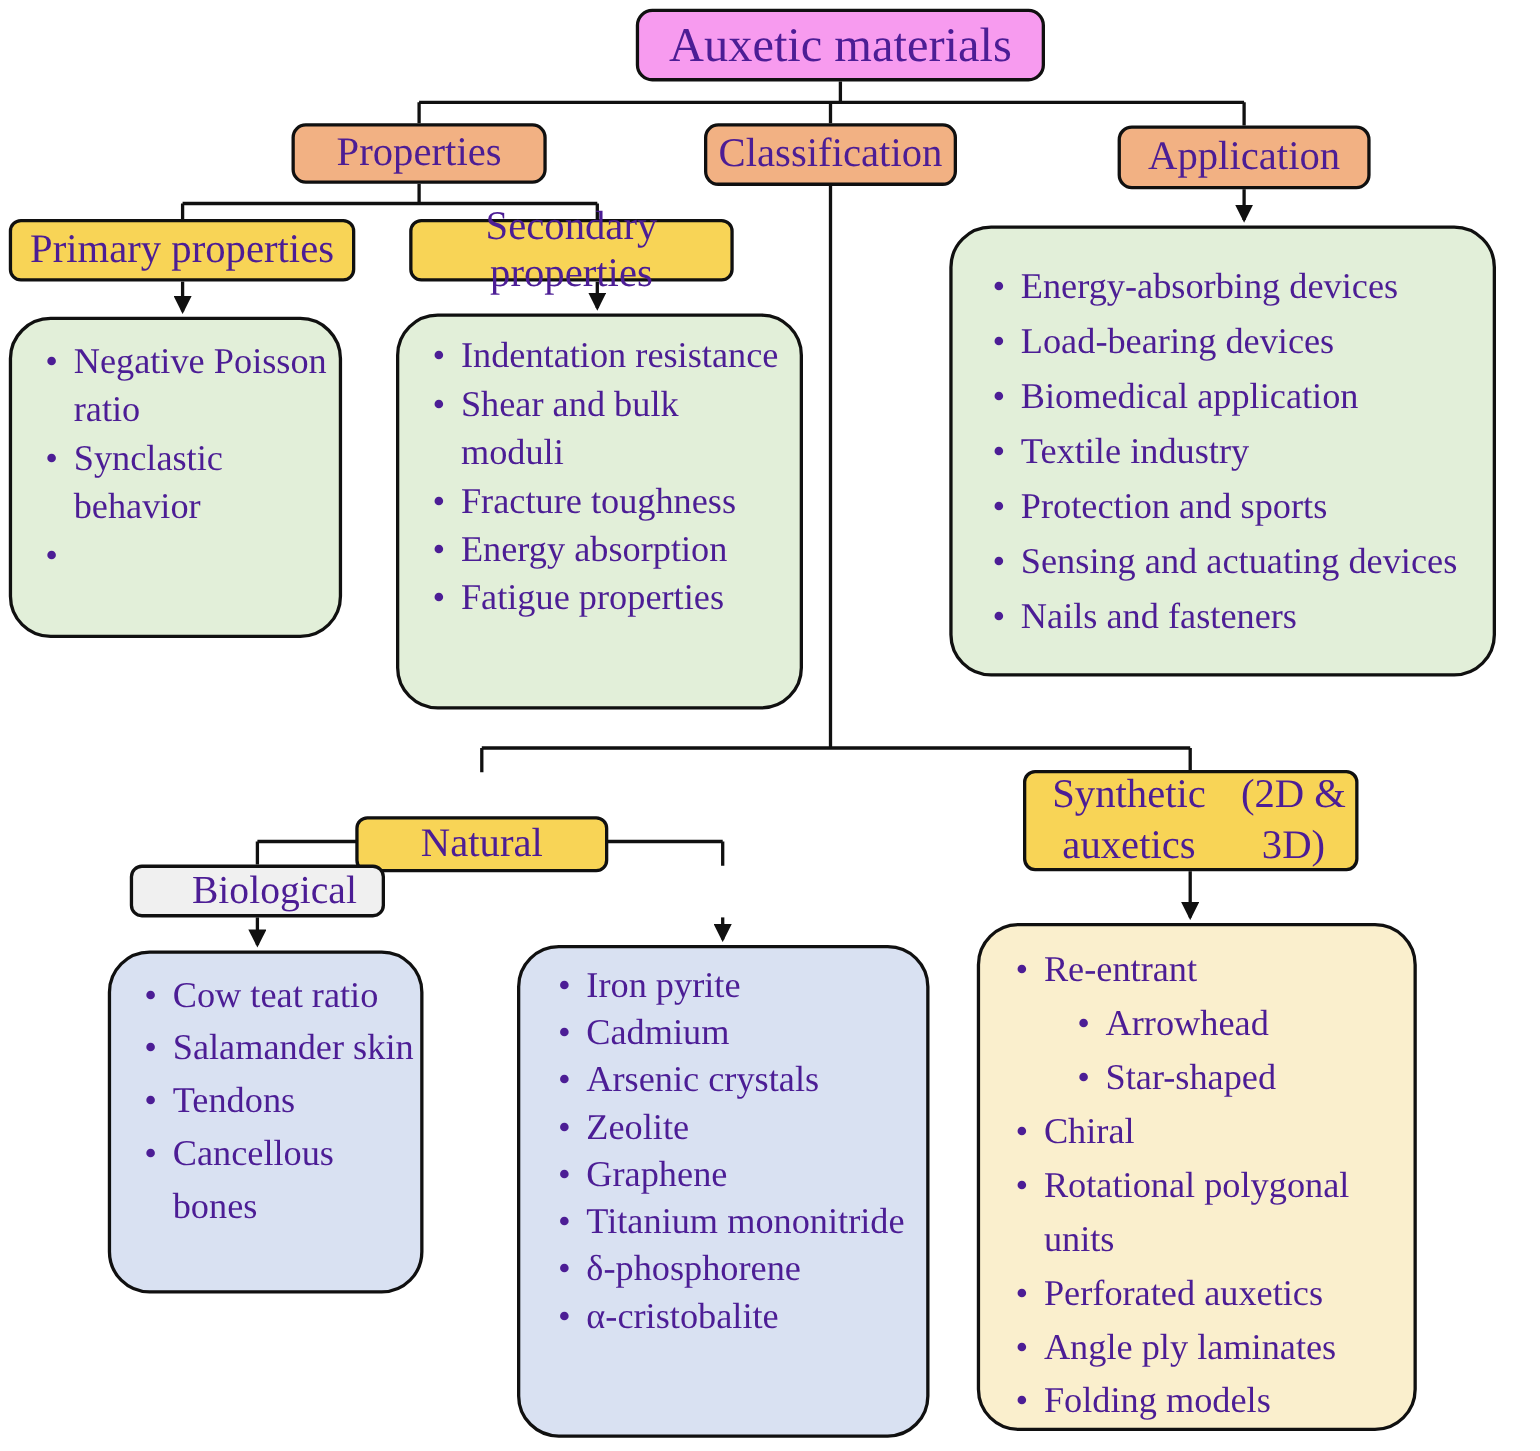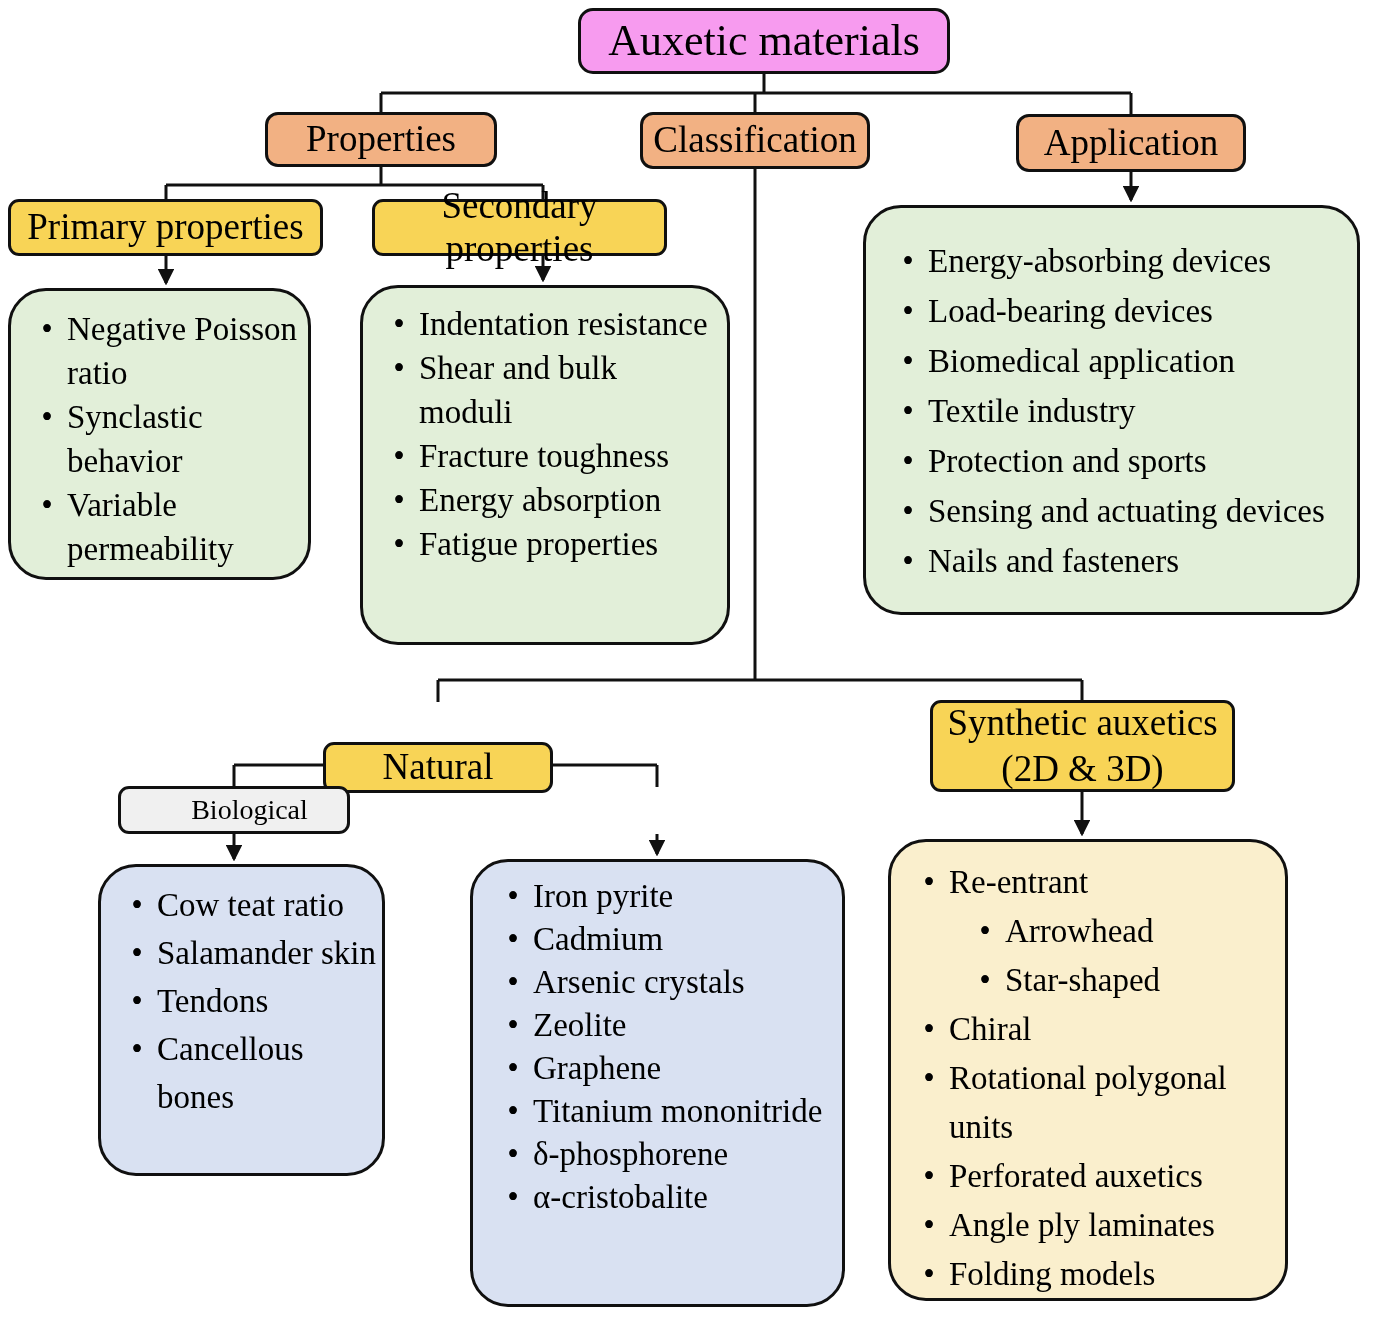--- a/index.html
+++ b/index.html
@@ -1,31 +1,31 @@
 <!DOCTYPE html>
 <html><head>
 <meta charset="utf-8">
 <style>
   html,body{margin:0;padding:0;background:#fff;}
   .canvas{
     position:relative;width:1400px;height:1319px;background:#fff;
-    font-family:"Liberation Serif","DejaVu Serif",serif;color:#000000;overflow:hidden;
+    font-family:"Liberation Serif","DejaVu Serif",serif;color:#4c1d95;overflow:hidden;
   }
   .connectors{position:absolute;left:0;top:0;z-index:0;}
   .connectors .line{fill:none;stroke:#101010;stroke-width:3;}
   .node{
     position:absolute;box-sizing:border-box;z-index:1;
     display:flex;align-items:center;justify-content:center;text-align:center;
     border:3px solid #101010;line-height:1.15;
   }
   .node.root{font-size:44px;border-radius:15px;}
   .node.branch{font-size:37px;border-radius:13px;}
   .node.category{font-size:37px;border-radius:11px;}
-  .node.subcat{font-size:28px;border-radius:11px;padding-left:31px;}
-  .node.two-line{flex-direction:column;line-height:1.25;}
+  .node.subcat{font-size:36px;border-radius:11px;padding-left:31px;}
+  .node.two-line{flex-direction:row;line-height:1.25;}
   .panel{
     position:absolute;box-sizing:border-box;z-index:1;
     border:3px solid #101010;border-radius:38px;
     font-size:33px;padding:10px 10px 8px 16px;
   }
   .list{width:100%;}
   .li{display:flex;align-items:baseline;}
   .li .bullet{flex:0 0 40px;text-align:center;}
   .li .txt{flex:1;}
   .li.sub{padding-left:56px;}
@@ -80,21 +80,20 @@
         <div class="li">
           <span class="bullet">•</span>
           <span class="txt">Negative Poisson ratio</span>
         </div>
         <div class="li">
           <span class="bullet">•</span>
           <span class="txt">Synclastic behavior</span>
         </div>
         <div class="li">
           <span class="bullet">•</span>
-          <span class="txt">Variable permeability</span>
         </div>
       </div>
   </div>
   <div class="panel" style="left: 360px; top: 285px; width: 370px; height: 360px; padding-top: 14px; background-color: rgb(226, 239, 217);">
     <div class="list" style="line-height:44px">
         <div class="li">
           <span class="bullet">•</span>
           <span class="txt">Indentation resistance</span>
         </div>
         <div class="li">

